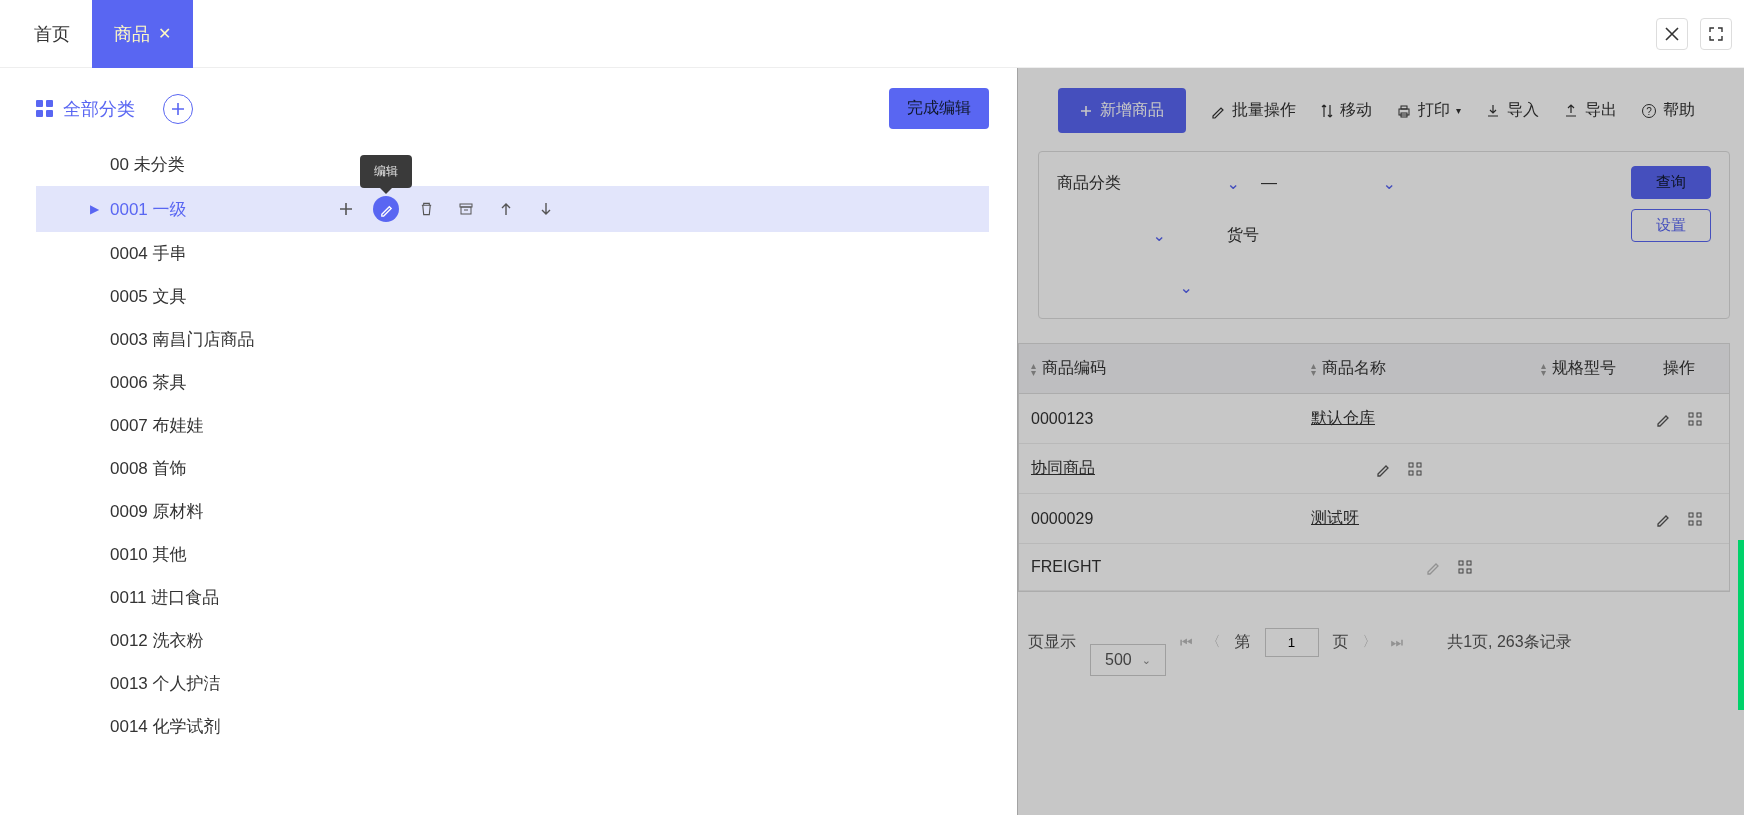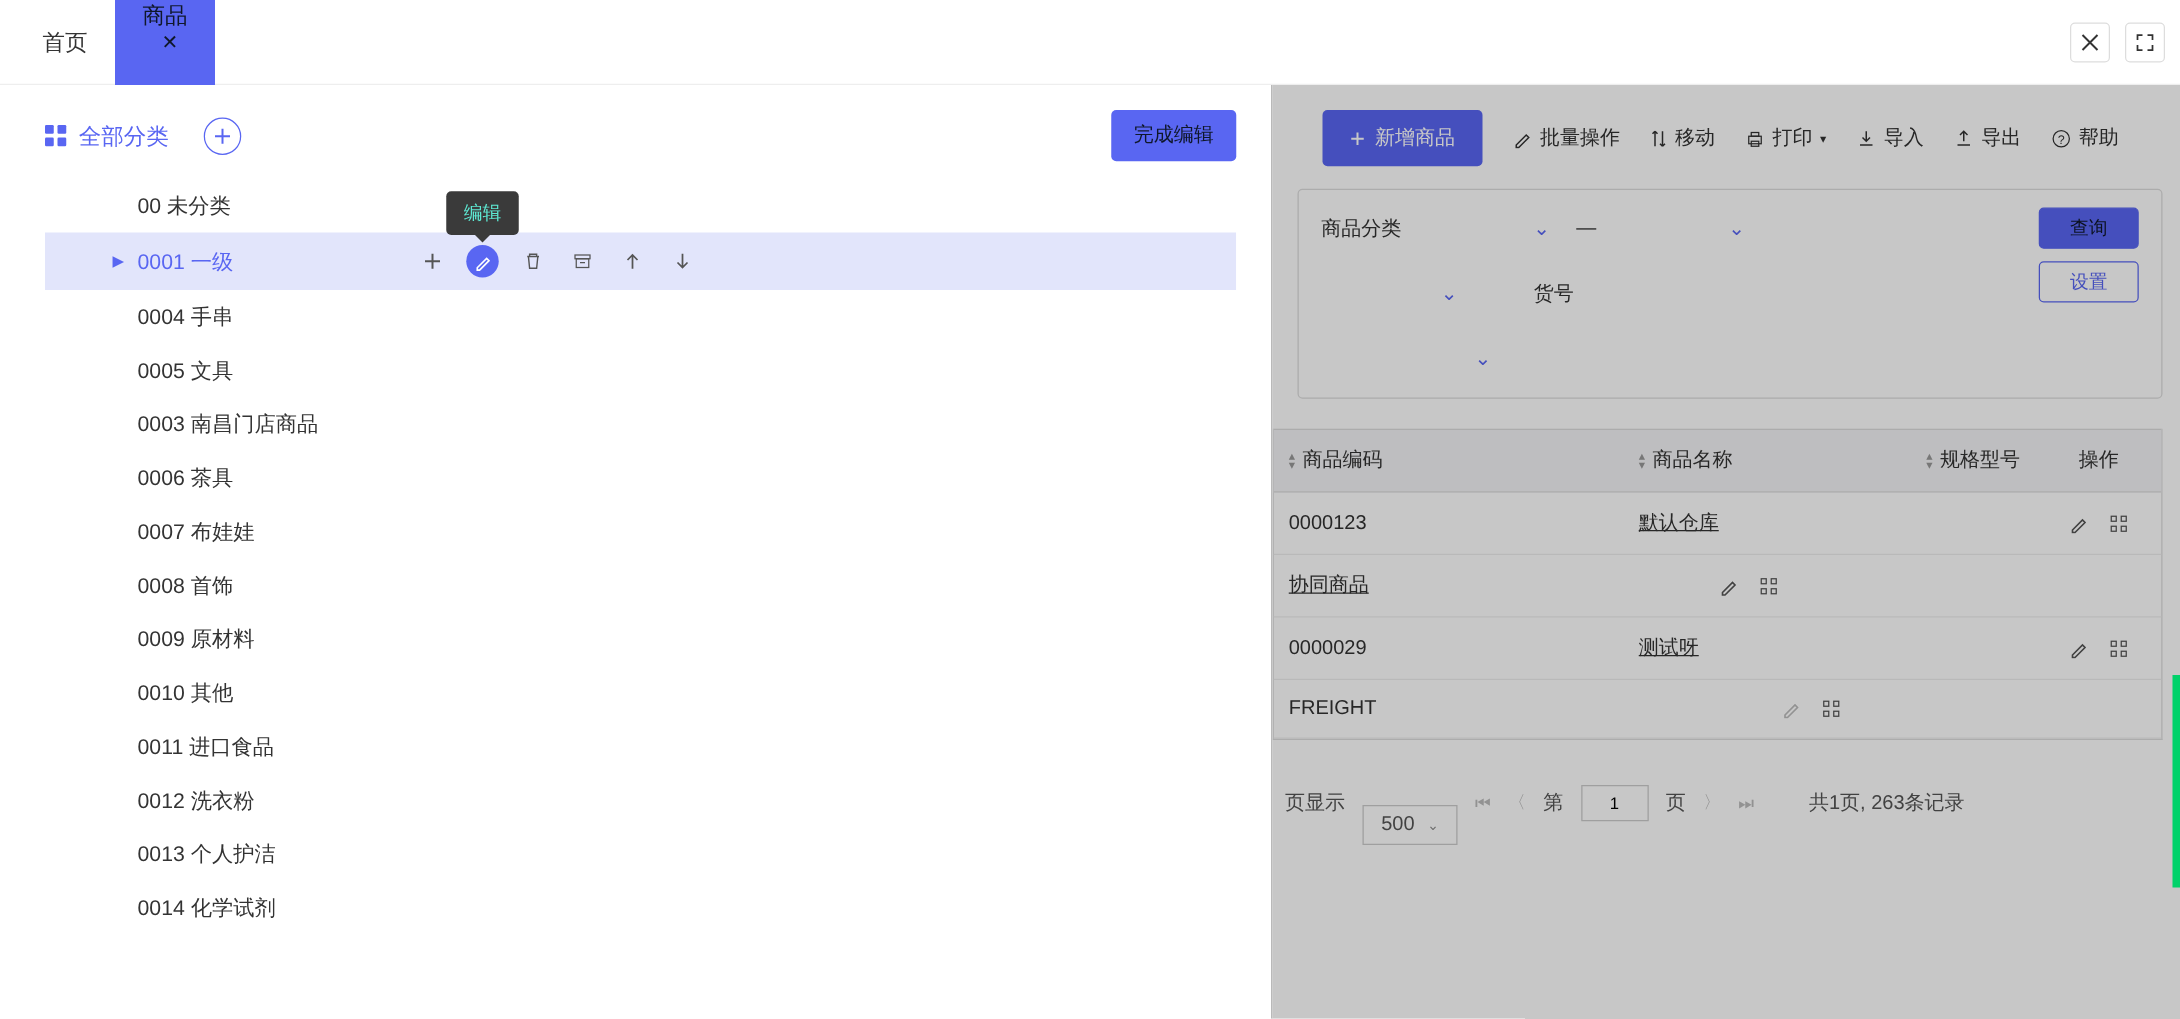--- a/index.html
+++ b/index.html
@@ -25,22 +25,21 @@
 .tab {
   padding: 0 22px;
   height: 68px;
   display: flex;
   align-items: center;
   font-size: 18px;
   cursor: pointer;
 }
 .tab.active {
   background: #5966f2;
-  color: #0f172a;
-  flex-direction: column;
+  color: #fef9c3;
 }
 .tab-close {
   margin-left: 8px;
   font-size: 16px;
 }
 .top-actions {
   margin-left: auto;
   display: flex;
   gap: 12px;
   align-items: center;
@@ -152,24 +151,24 @@
   background: #5966f2;
   color: #fff;
   border-radius: 50%;
 }
 .tooltip {
   position: absolute;
   bottom: 34px;
   left: 50%;
   transform: translateX(-50%);
   background: #3a3a3a;
-  color: #5eead4;
+  color: #e5e5e5;
   padding: 8px 14px;
   border-radius: 4px;
-  font-size: 15px;
+  font-size: 12px;
   white-space: nowrap;
 }
 .tooltip::after {
   content: '';
   position: absolute;
   top: 100%;
   left: 50%;
   transform: translateX(-50%);
   border: 6px solid transparent;
   border-top-color: #3a3a3a;

